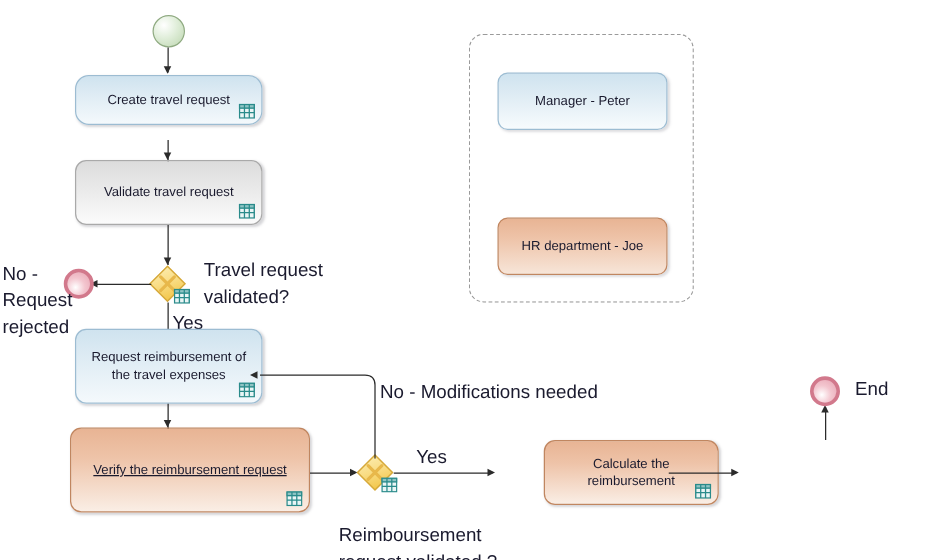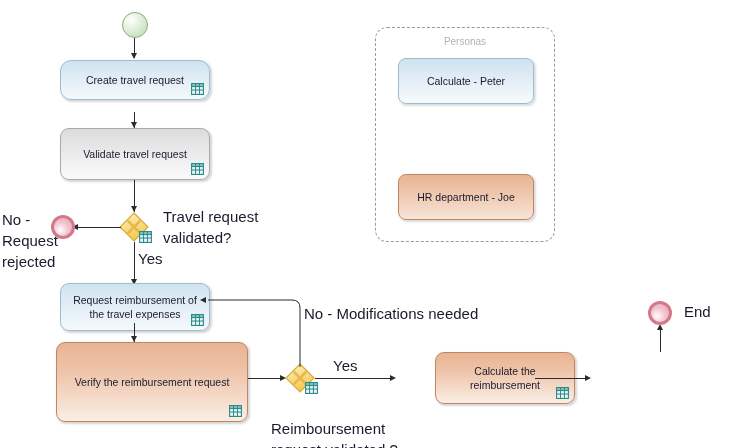--- a/index.html
+++ b/index.html
@@ -224,36 +224,36 @@
 
   <div class="event end" style="left:51px; top:215px;"></div>
   <div class="flow-label" style="left:2px; top:209px; width:46px;">No -
 Request
 rejected</div>
 
   <div class="conn v" style="left:134px; top:242px; height:43px;"></div>
   <div class="arrow down" style="left:131px; top:279px;"></div>
   <div class="flow-label" style="left:138px; top:248px;">Yes</div>
 
-  <div class="task blue" style="left:60px; top:283px; width:150px; height:48px;">
+  <div class="task blue" style="left:60px; top:263px; width:150px; height:60px;">
     <span class="label">Request reimbursement
 of the travel expenses</span>
     <svg class="grid-icon" viewBox="0 0 14 13">
       <rect x="0.6" y="0.6" width="12.8" height="11.8" fill="#e9f5f5" stroke="#2a8b8b" stroke-width="1.2"></rect>
       <rect x="0.6" y="0.6" width="12.8" height="3.2" fill="#8fc4c4" stroke="#2a8b8b" stroke-width="1.2"></rect>
       <line x1="4.9" y1="0.6" x2="4.9" y2="12.4" stroke="#2a8b8b" stroke-width="1.1"></line>
       <line x1="9.1" y1="0.6" x2="9.1" y2="12.4" stroke="#2a8b8b" stroke-width="1.1"></line>
       <line x1="0.6" y1="7.6" x2="13.4" y2="7.6" stroke="#2a8b8b" stroke-width="1.1"></line>
     </svg>
   </div>
 
   <div class="conn v" style="left:134px; top:323px; height:22px;"></div>
   <div class="arrow down" style="left:131px; top:336px;"></div>
 
-  <div class="task orange" style="left:56px; top:342px; width:192px; height:80px;">
+  <div class="task orange" style="left:56px; top:342px; width:192px; height:68px;text-decoration:underline;">
     <span class="label">Verify the reimbursement request</span>
     <svg class="grid-icon" viewBox="0 0 14 13">
       <rect x="0.6" y="0.6" width="12.8" height="11.8" fill="#e9f5f5" stroke="#2a8b8b" stroke-width="1.2"></rect>
       <rect x="0.6" y="0.6" width="12.8" height="3.2" fill="#8fc4c4" stroke="#2a8b8b" stroke-width="1.2"></rect>
       <line x1="4.9" y1="0.6" x2="4.9" y2="12.4" stroke="#2a8b8b" stroke-width="1.1"></line>
       <line x1="9.1" y1="0.6" x2="9.1" y2="12.4" stroke="#2a8b8b" stroke-width="1.1"></line>
       <line x1="0.6" y1="7.6" x2="13.4" y2="7.6" stroke="#2a8b8b" stroke-width="1.1"></line>
     </svg>
   </div>
 
@@ -311,24 +311,23 @@
   <div class="arrow right" style="left:585px; top:375px;"></div>
 
 
   <div class="conn v" style="left:660px; top:326px; height:26px;"></div>
   <div class="arrow up" style="left:657px; top:324px;"></div>
 
   <div class="event end" style="left:648px; top:301px;"></div>
   <div class="flow-label" style="left:684px; top:301px;">End</div>
 
   <div id="personas-box" style="left:375px; top:27px; width:180px; height:215px;">
-    <div id="personas-title">Personas</div>
 
     <div class="persona" style="top:30px; border:1px solid #9cbcd2; background:linear-gradient(to bottom,#cfe3ef 0%,#dfecf4 40%,#f7fbfd 100%);">
-      <span>Calculate - Peter</span>
+      <span>Manager - Peter</span>
     </div>
 
 
     <div class="persona" style="top:146px; border:1px solid #c08660; background:linear-gradient(to bottom,#e8b494 0%,#eec3a8 35%,#f7e5d8 100%);">
       <span>HR department - Joe</span>
     </div>
   </div>
 
 </div>
 

